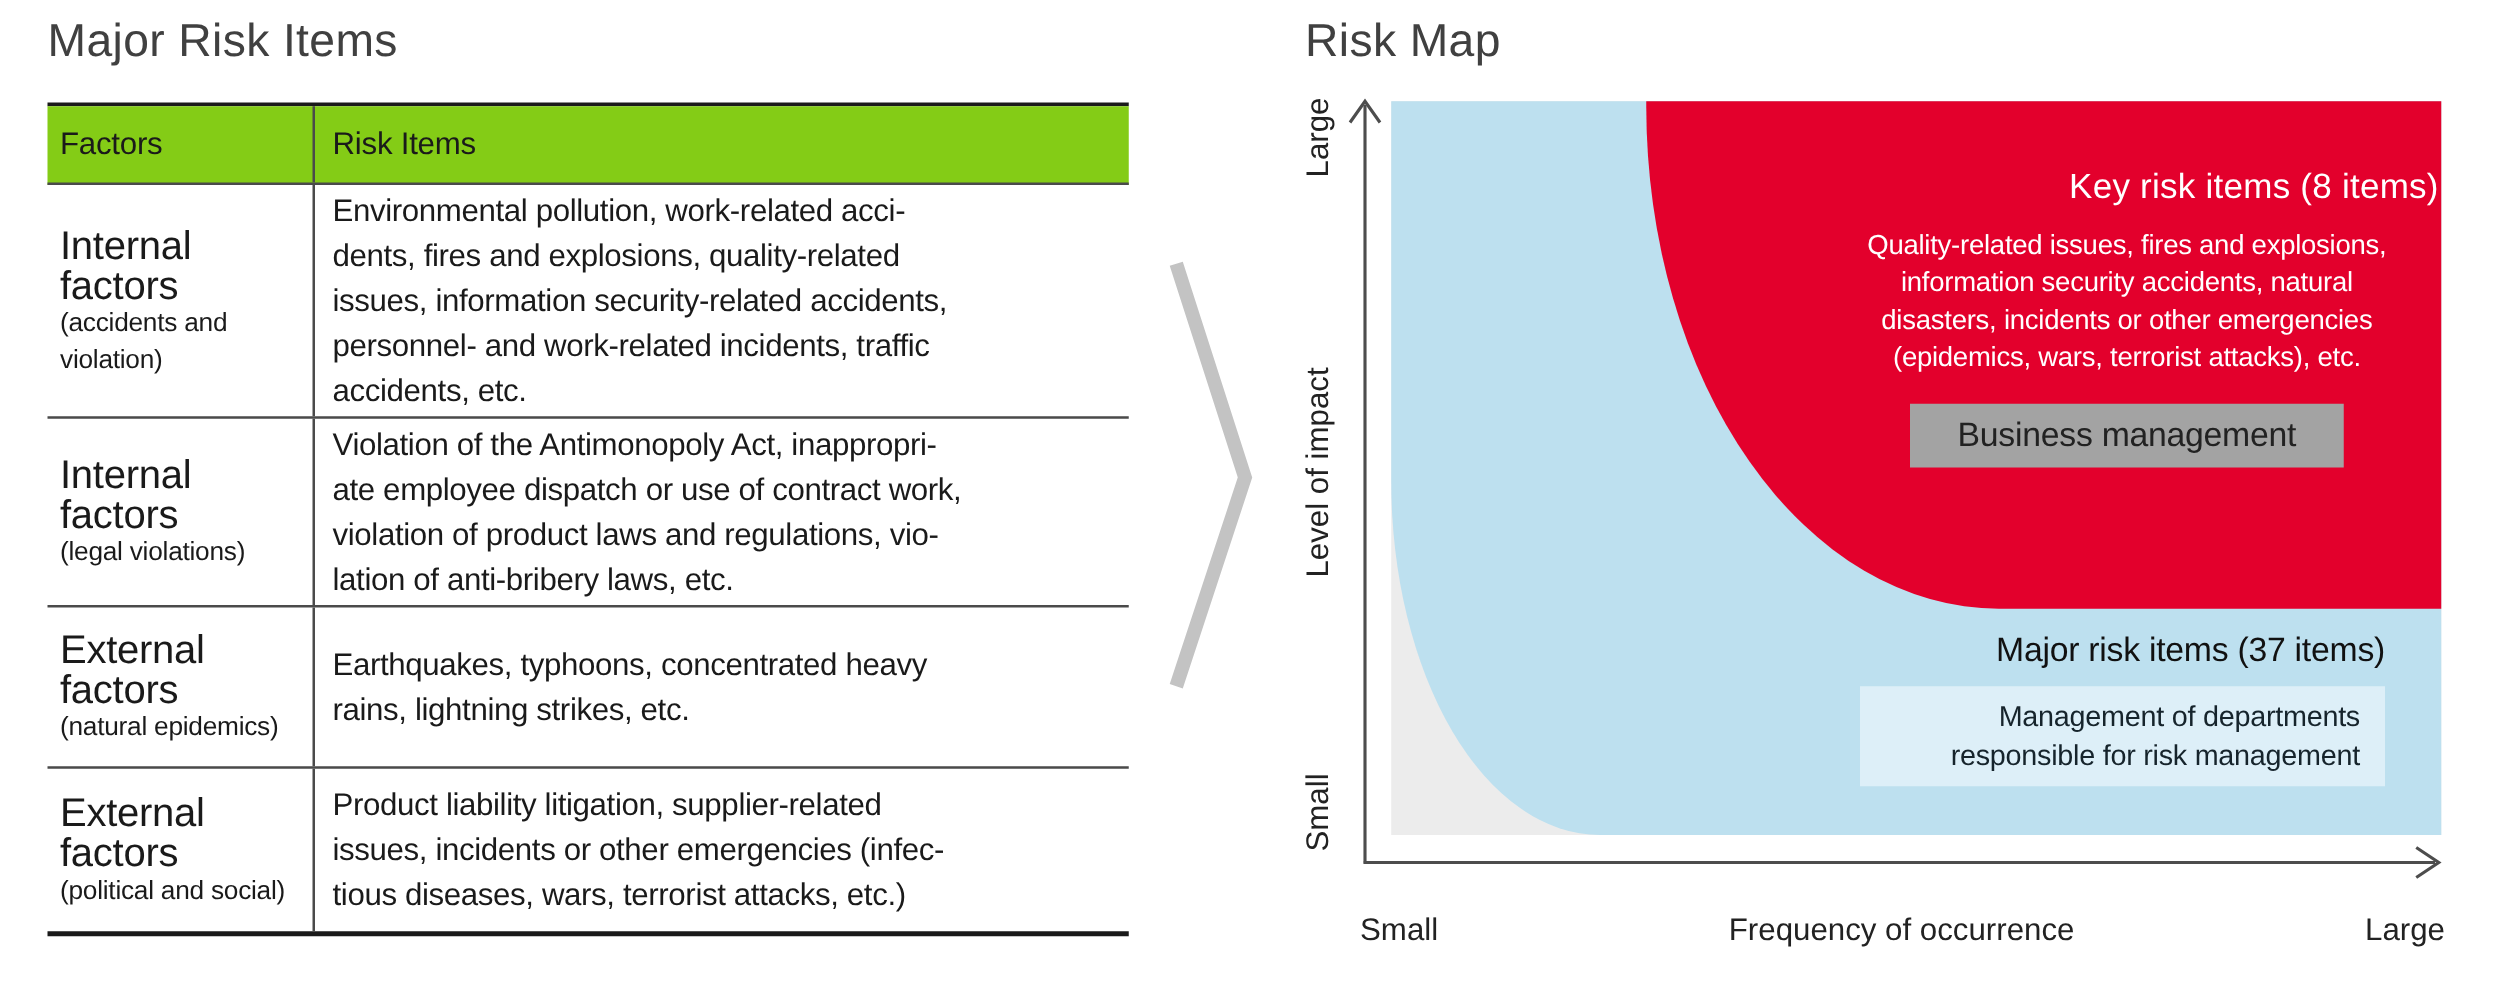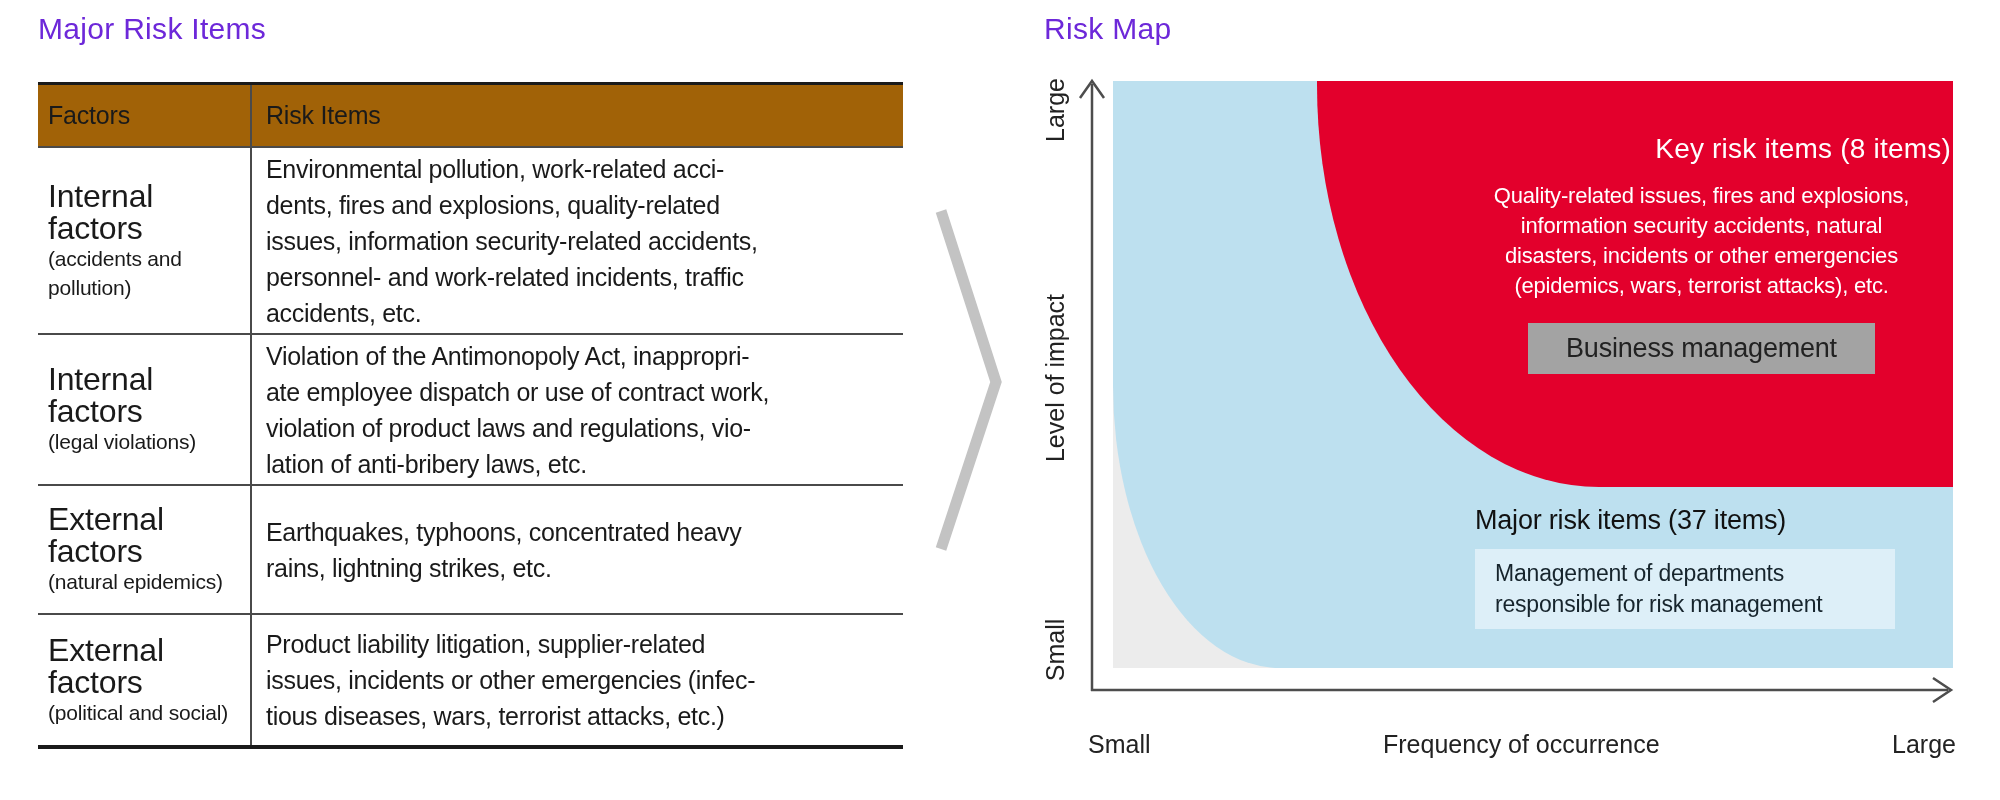--- a/index.html
+++ b/index.html
@@ -4,33 +4,33 @@
 <style>
   html,body{margin:0;padding:0;background:#fff;}
   .canvas{
     position:relative;width:2000px;height:800px;background:#ffffff;overflow:hidden;
     font-family:"Liberation Sans",sans-serif;color:#1a1a1a;
   }
   .preline{white-space:pre-line;}
 
   
   .panel-title{
-    position:absolute;font-size:30px;color:#6d28d9;letter-spacing:.3px;white-space:nowrap;
+    position:absolute;font-size:37px;color:#404040;letter-spacing:.3px;white-space:nowrap;
   }
   .title-left{left:38px;top:12px;}
   .title-right{left:1044px;top:12px;}
 
   .risk-table{
     position:absolute;left:38px;top:82px;width:865px;
     border-top:3px solid #1a1a1a;border-bottom:4px solid #1a1a1a;
     box-sizing:border-box;
   }
   .t-row{display:flex;box-sizing:border-box;}
   .t-row.sep{border-bottom:2px solid #4a4a4a;}
-  .t-head{height:63px;background:#a16207;border-bottom:2px solid #4a4a4a;}
+  .t-head{height:63px;background:#84cc16;border-bottom:2px solid #4a4a4a;}
   .c1{width:214px;box-sizing:border-box;border-right:2px solid #4a4a4a;
       display:flex;flex-direction:column;justify-content:center;padding-left:10px;}
   .c2{flex:1;box-sizing:border-box;display:flex;align-items:center;padding-left:14px;padding-right:0;}
   .h-label{font-size:25px;letter-spacing:-.2px;}
   .factor-label{font-size:32px;line-height:32px;letter-spacing:-.2px;}
   .factor-note{font-size:21px;line-height:29px;letter-spacing:-.2px;}
   .risk-text{font-size:25px;line-height:36px;letter-spacing:-.3px;}
   .r1{height:187px;} .r2{height:151px;} .r3{height:129px;} .r4{height:130px;}
 
   
@@ -52,21 +52,21 @@
   .red-content{
     position:absolute;left:135px;right:2px;top:52px;text-align:center;color:#ffffff;
   }
   .red-heading{font-size:28px;letter-spacing:.2px;margin-bottom:16px;text-align:right;}
   .red-desc{font-size:22px;line-height:30px;letter-spacing:-.2px;}
   .badge-gray{
     display:inline-block;margin-top:22px;background:#a3a3a3;color:#222;
     font-size:27px;padding:10px 38px;letter-spacing:-.2px;
   }
   .blue-content{
-    position:absolute;right:58px;top:424px;width:420px;text-align:left;
+    position:absolute;right:45px;top:424px;width:420px;text-align:right;
   }
   .blue-heading{font-size:27px;color:#111;letter-spacing:-.2px;margin-bottom:13px;}
   .badge-blue{
     background:#ddeff8;color:#16242c;font-size:23px;line-height:31px;
     padding:9px 20px;letter-spacing:-.2px;
   }
 
   .axes-svg{position:absolute;left:0;top:0;pointer-events:none;}
   .vlabel{
     position:absolute;font-size:25px;color:#222;white-space:nowrap;
@@ -92,21 +92,21 @@
       </div>
       <div class="c2">
         <span class="h-label">Risk Items</span>
       </div>
     </div>
 
     <div class="t-row sep r1">
       <div class="c1">
         <div class="factor-label">Internal factors</div>
         <div class="factor-note preline">(accidents and
-pollution)</div>
+violation)</div>
       </div>
       <div class="c2">
         <div class="risk-text preline">Environmental pollution, work-related acci-
 dents, fires and explosions, quality-related
 issues, information security-related accidents,
 personnel- and work-related incidents, traffic
 accidents, etc.</div>
       </div>
     </div>
 

